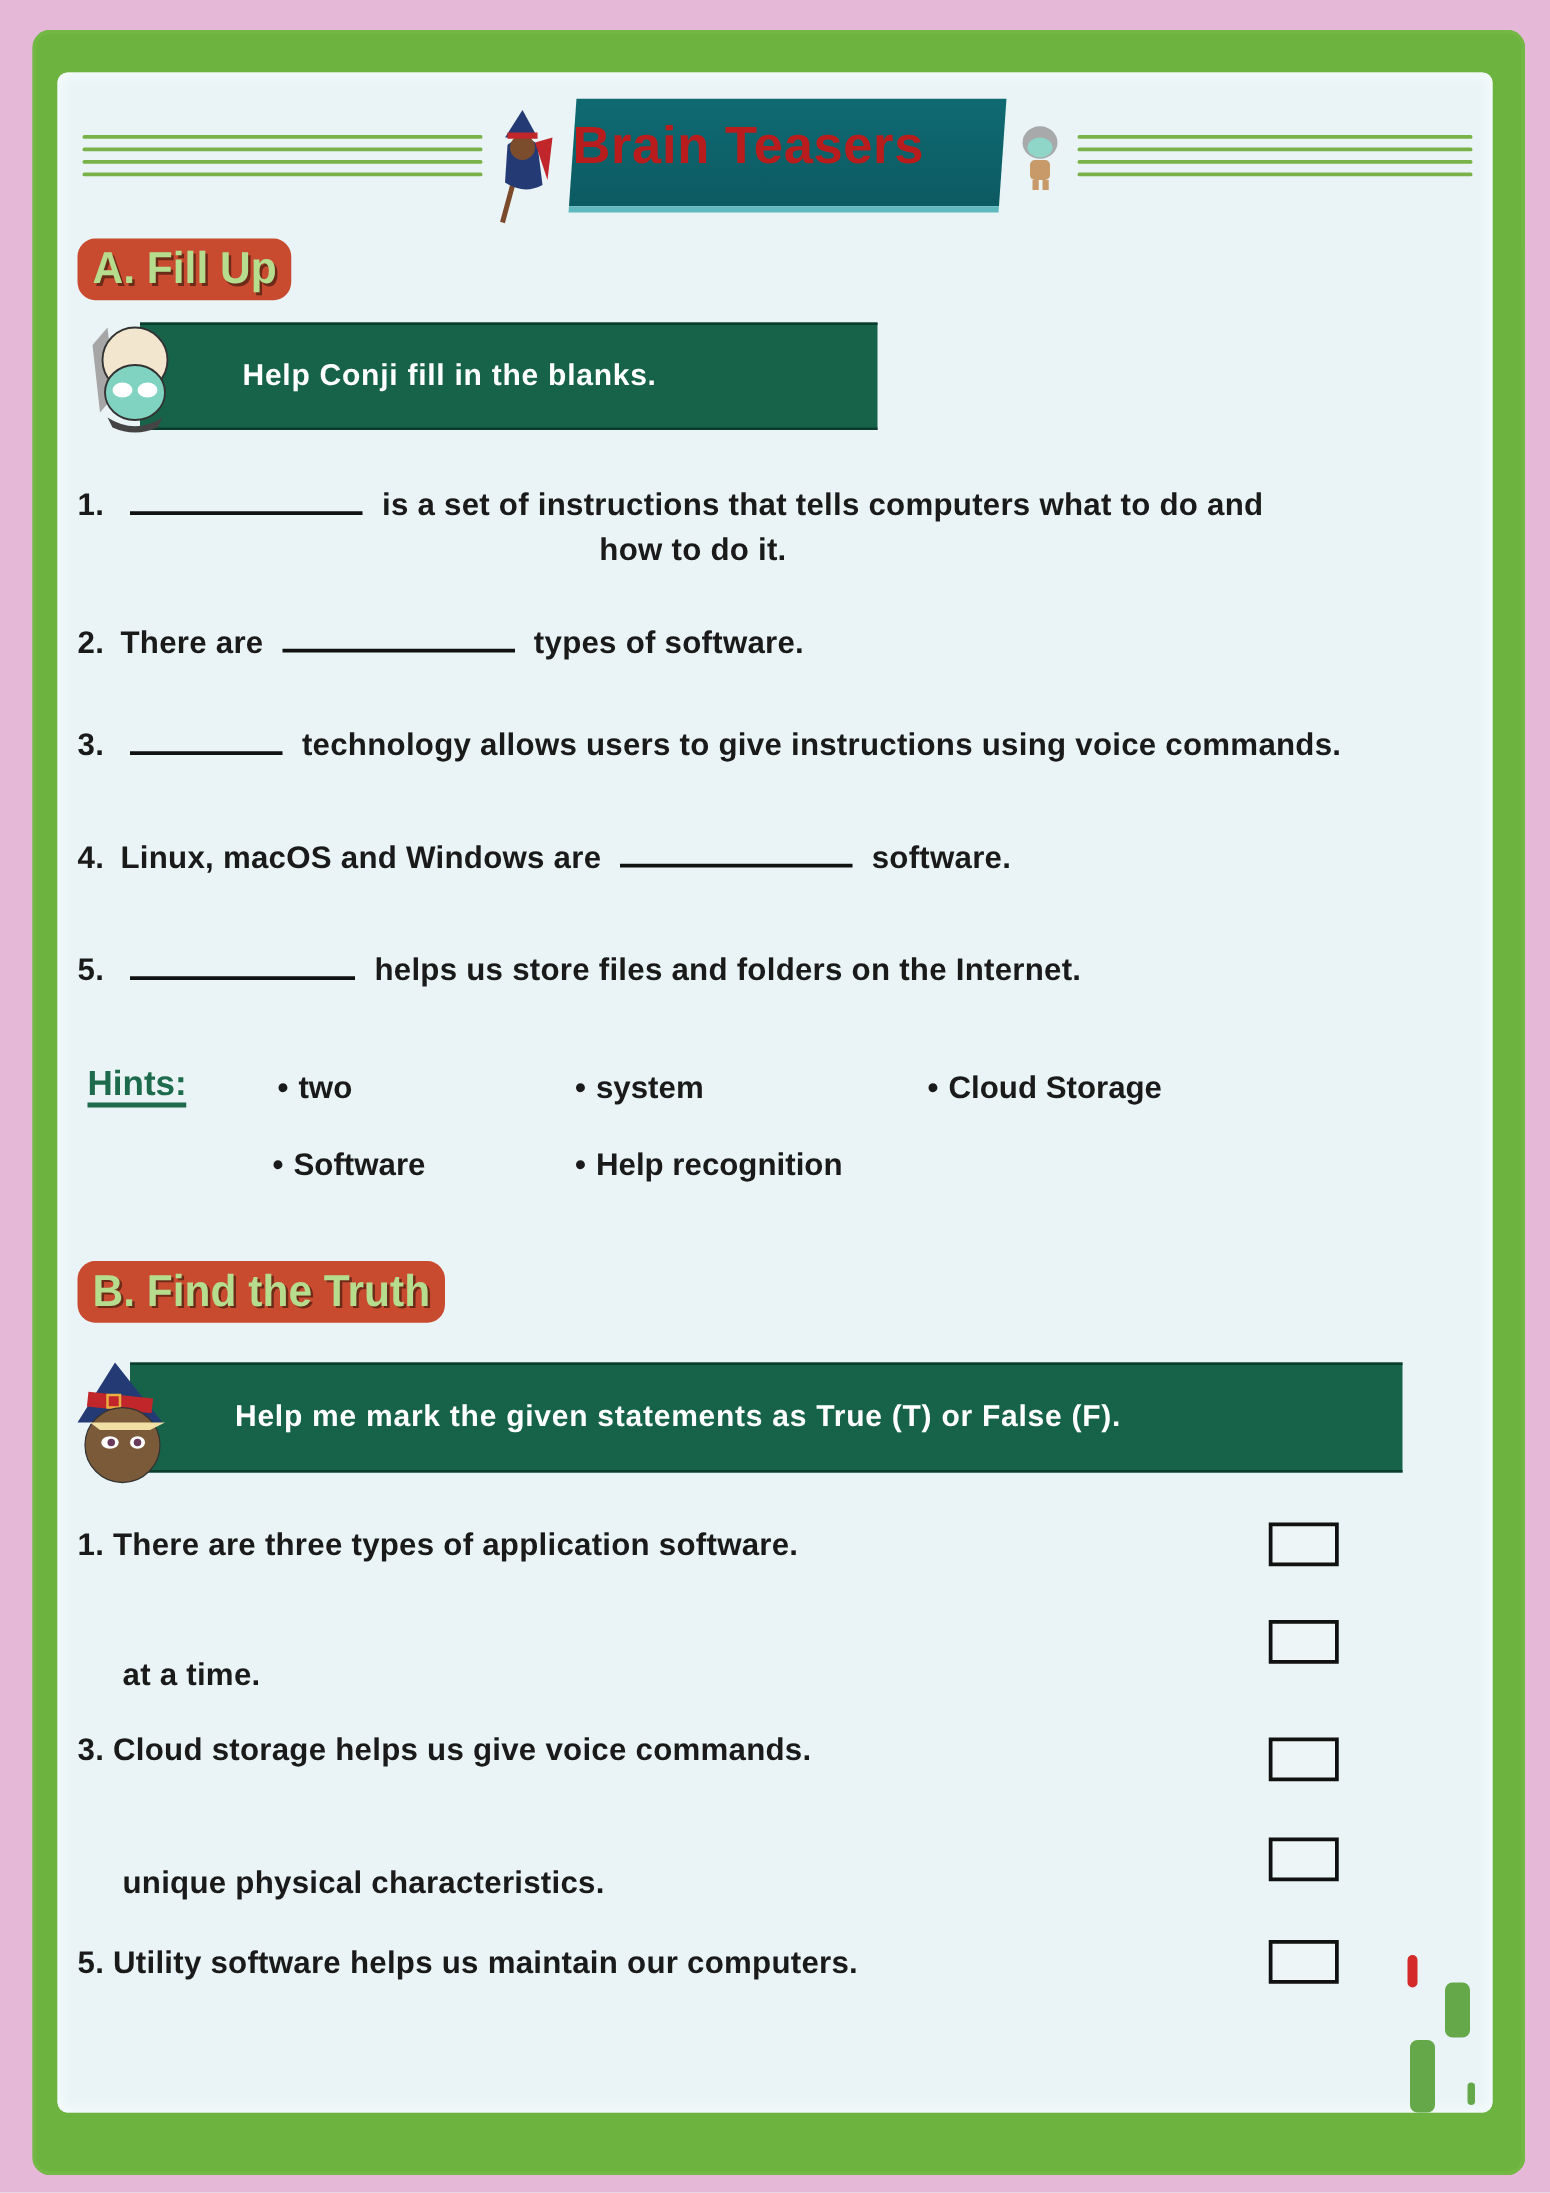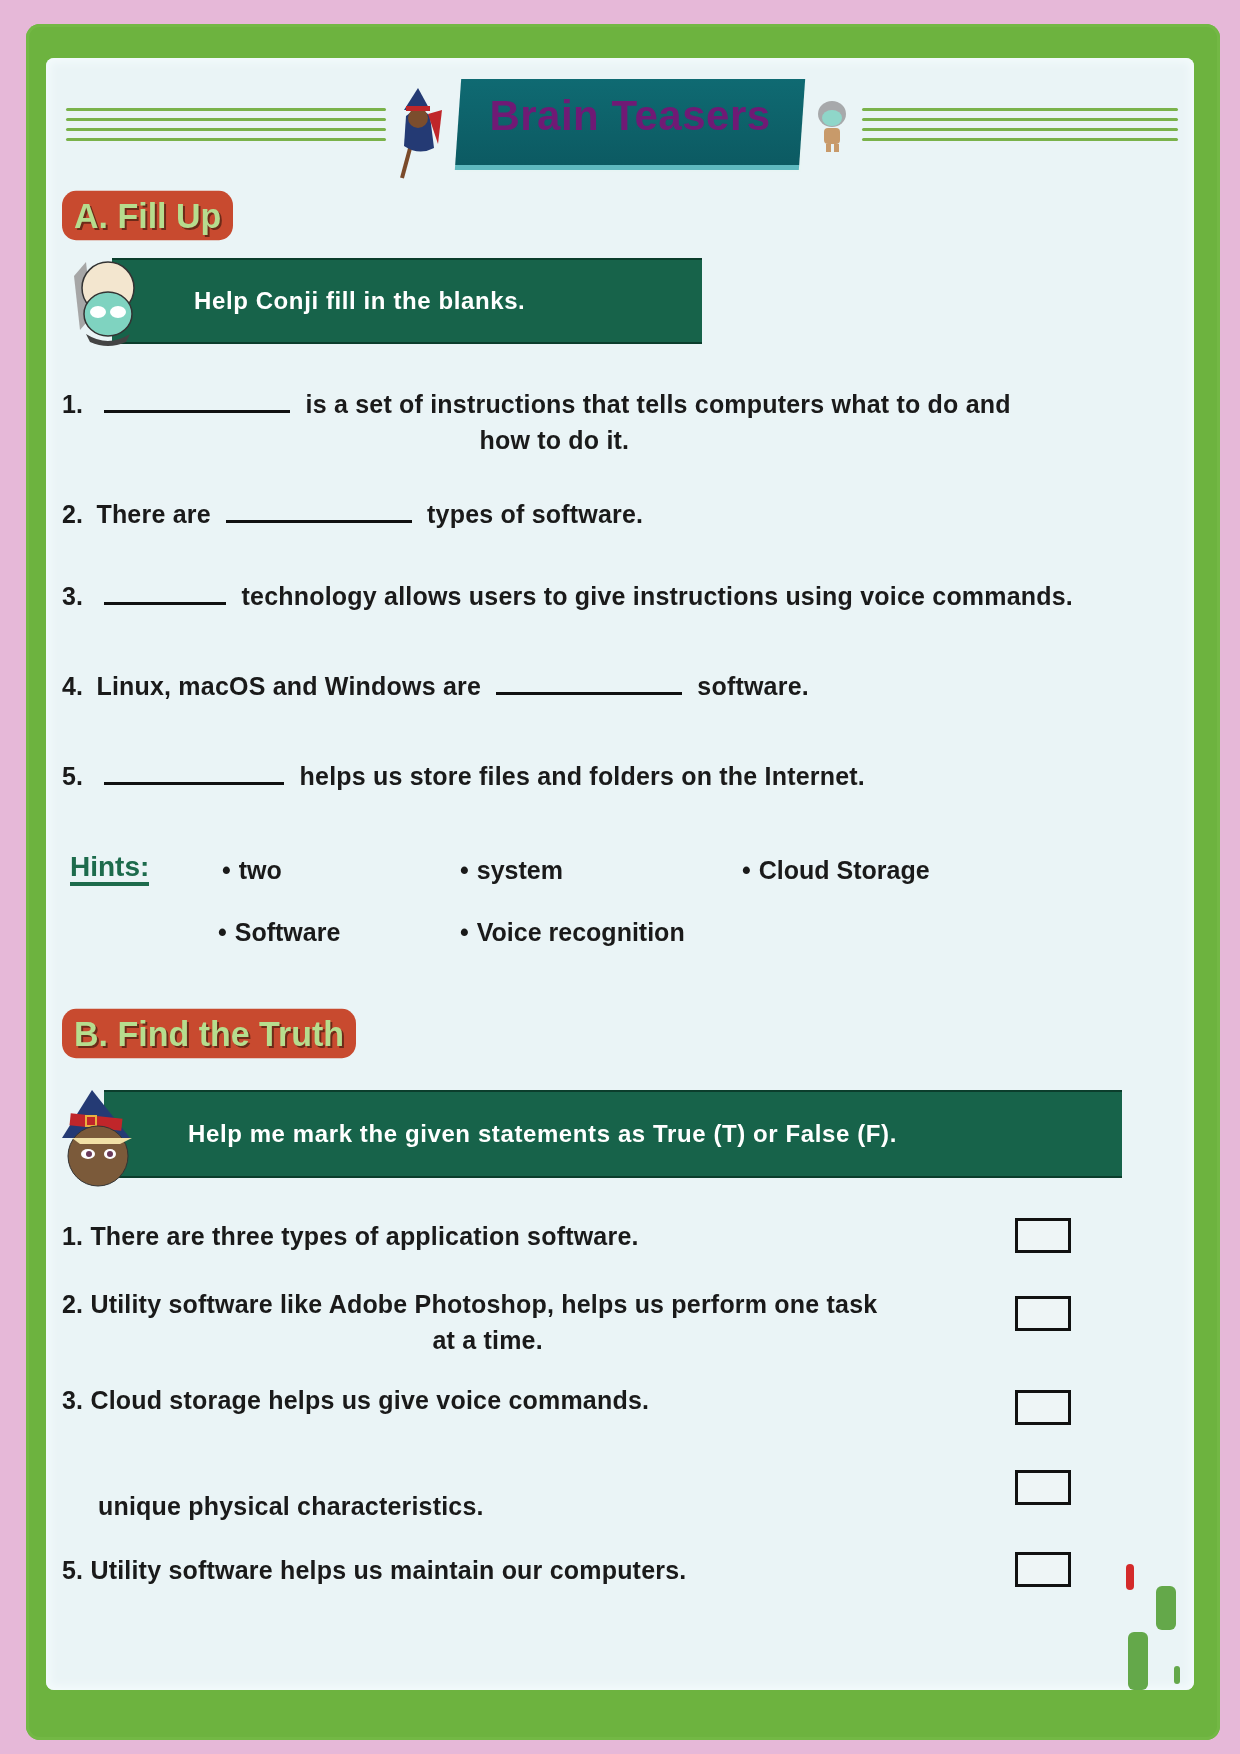--- a/index.html
+++ b/index.html
@@ -26,22 +26,22 @@
   .stave.right { left: 862px; width: 316px; }
   .stave div { height: 3px; background: #7ab24a; margin-bottom: 7px; border-radius: 2px; }
   .title-board {
     position: absolute; left: 458px; top: 79px; width: 344px; height: 86px;
     background: linear-gradient(180deg,#0f6a72,#0c5a62);
     border-bottom: 5px solid #5fb9bf;
     transform: skewX(-4deg);
     box-shadow: 2px 2px 0 #e8f4f4;
   }
   .title-text {
-    position: absolute; left: 458px; top: 92px; width: 344px; text-align: center;
-    font-size: 42px; font-weight: bold; color: #701a75; letter-spacing: 0.5px;
+    position: absolute; left: 458px; top: 92px; width: 344px; text-align: left;
+    font-size: 42px; font-weight: bold; color: #b91c1c; letter-spacing: 0.5px;
   }
   .char { position: absolute; }
   
   .section-pill {
     position: absolute; background: #c84a2f; border-radius: 14px;
     color: #b6dd8e; font-weight: bold; font-size: 34px; padding: 4px 12px;
     text-shadow: 2px 2px 0 #6c2a18;
     font-family: "Liberation Sans", sans-serif;
     transform: scaleY(1.05);
   }
@@ -149,21 +149,21 @@
   <span>5.</span>
   <span class="blank" style="width:180px;margin:0 8px 0 14px"></span>
   <span>helps us store files and folders on the Internet.</span>
 </div>
 
 <div class="hints-label">Hints:</div>
 <div class="hint" style="left:222px;top:856px">two</div>
 <div class="hint" style="left:460px;top:856px">system</div>
 <div class="hint" style="left:742px;top:856px">Cloud Storage</div>
 <div class="hint" style="left:218px;top:918px">Software</div>
-<div class="hint" style="left:460px;top:918px">Voice recognition</div>
+<div class="hint" style="left:460px;top:918px">Help recognition</div>
 
 <div class="section-pill" style="left:62px;top:1010px">B. Find the Truth</div>
 
 <div class="banner" style="left:104px;top:1090px;width:1018px;height:84px;text-align:center;">
   <span style="margin-left:84px">Help me mark the given statements as True (T) or False (F).</span>
 </div>
 <svg class="char" style="left:58px;top:1086px" width="84" height="104" viewBox="0 0 84 104">
   <path d="M4 52 L34 4 L72 52 Z" fill="#243a74"></path>
   <rect x="12" y="30" width="52" height="12" fill="#c0262a" transform="rotate(6 38 36)"></rect>
   <rect x="28" y="30" width="10" height="10" fill="none" stroke="#e8b040" stroke-width="2"></rect>
@@ -174,21 +174,21 @@
     <circle cx="52" cy="68" r="3" fill="#6a3a5a"></circle>
   <path d="M14 52 L74 52 L62 58 L22 58 Z" fill="#f1e0a6"></path>
 </svg>
 
 <div class="q" style="left:62px;top:1218px">
   <span>1. There are three types of application software.</span>
 </div>
 <div class="check" style="top:1218px"></div>
 
 <div class="q" style="left:62px;top:1286px">
-  <span>2. Utility software like Adobe Photoshop, helps us perform one task</span><br>
+  <br>
   <span style="margin-left:36px">at a time.</span>
 </div>
 <div class="check" style="top:1296px"></div>
 
 <div class="q" style="left:62px;top:1382px">
   <span>3. Cloud storage helps us give voice commands.</span>
 </div>
 <div class="check" style="top:1390px"></div>
 
 <div class="q" style="left:62px;top:1452px">

